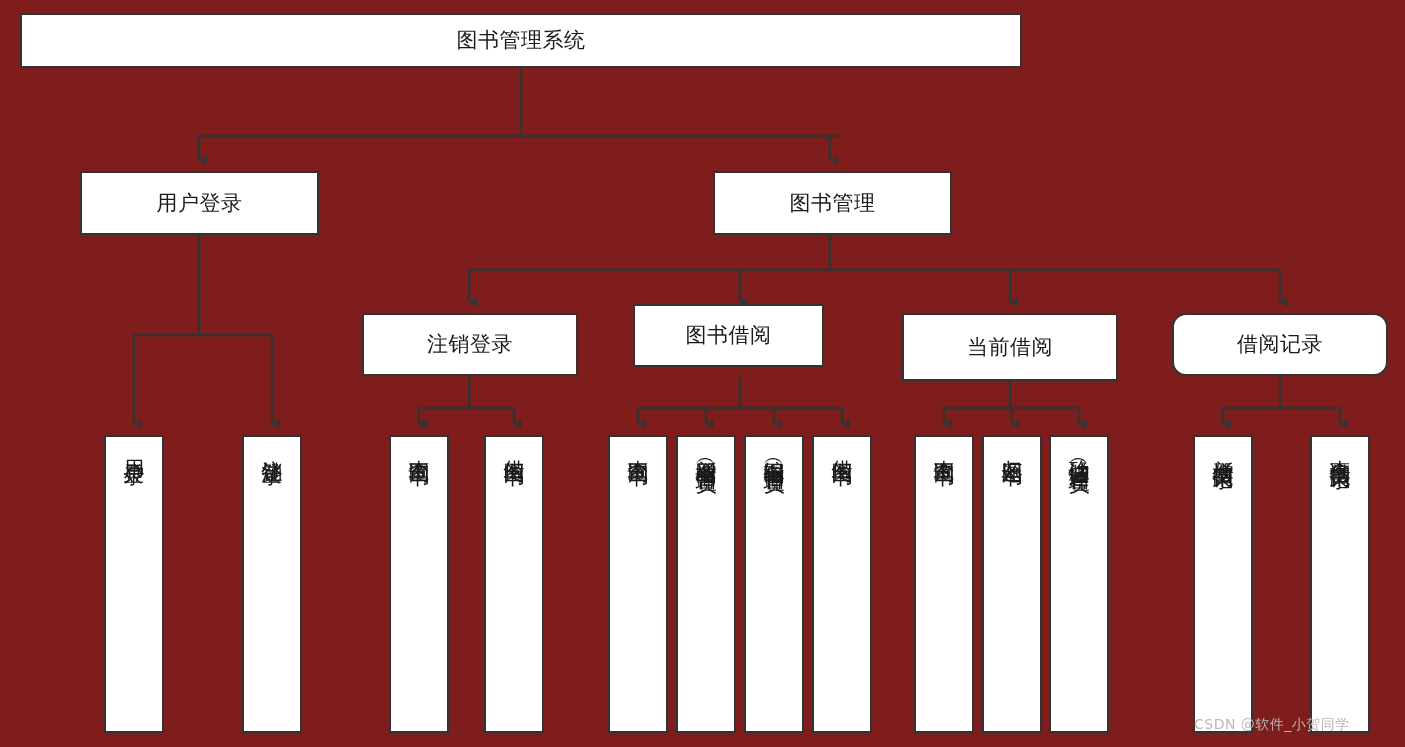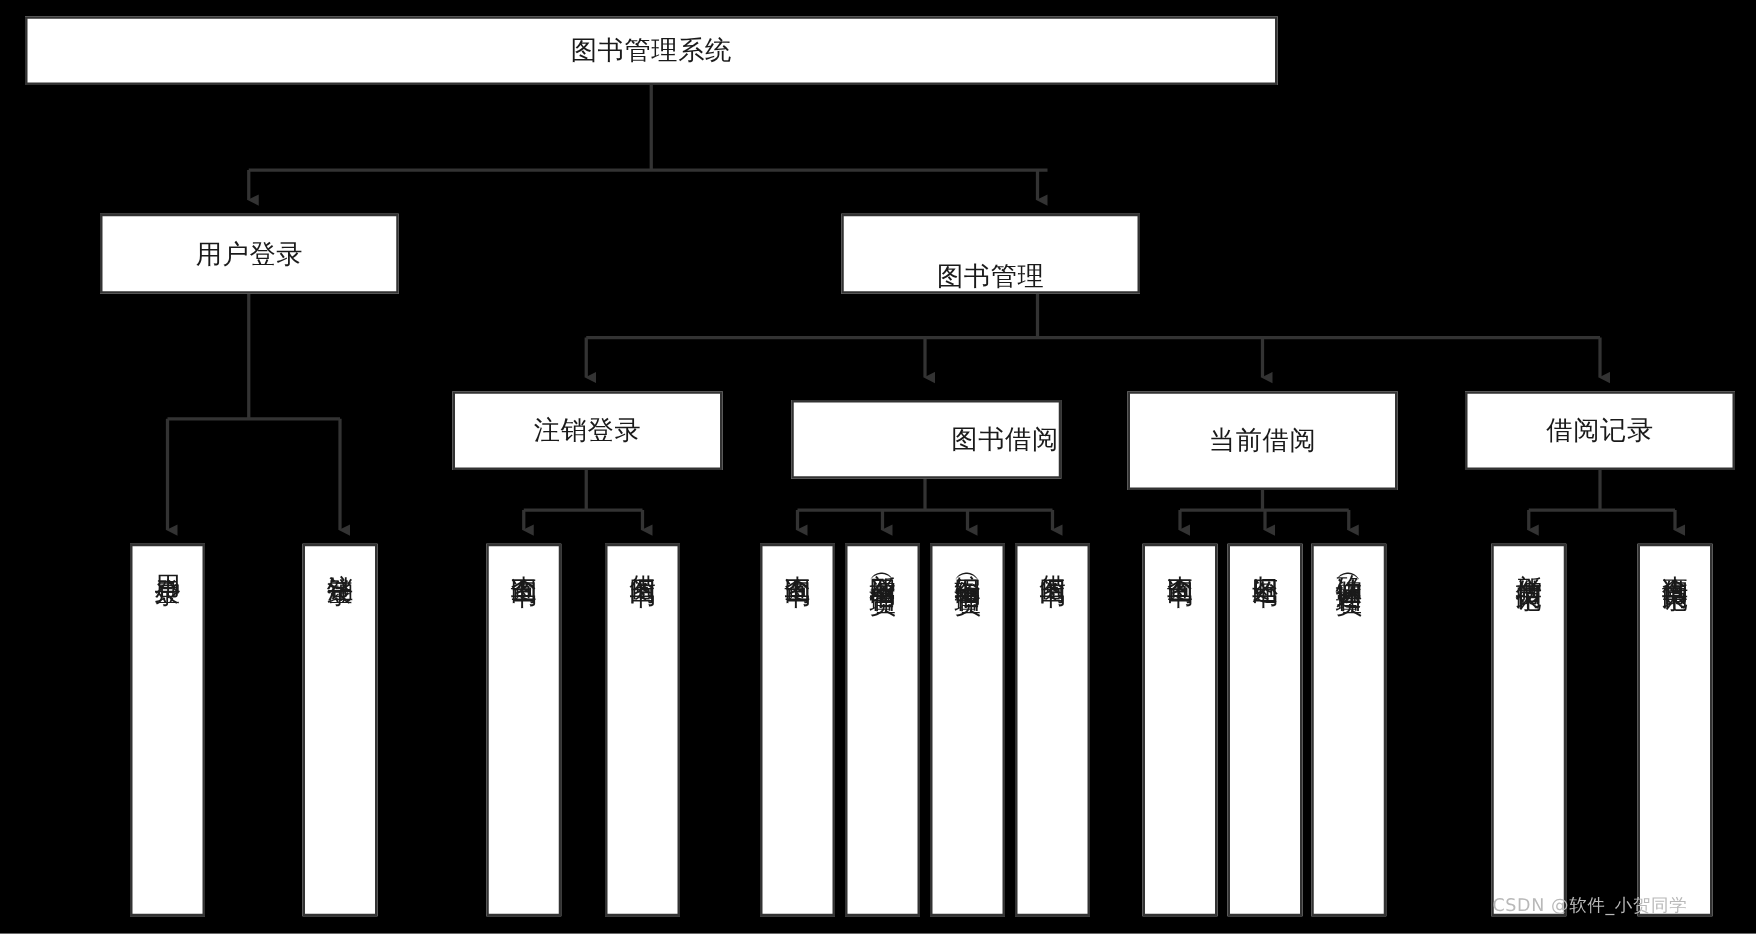--- a/index.html
+++ b/index.html
@@ -7,21 +7,21 @@
     padding: 0;
     background: #ffffff;
   }
   body {
     font-family: "DejaVu Sans", "Liberation Sans", sans-serif;
   }
   #canvas {
     position: relative;
     width: 1405px;
     height: 747px;
-    background: #000000;
+    background: #7f1d1d;
     overflow: hidden;
   }
   svg.edges {
     position: absolute;
     left: 0;
     top: 0;
     width: 1405px;
     height: 747px;
     pointer-events: none;
   }
@@ -119,34 +119,34 @@
     </g>
   </svg>
 
   <div class="node horiz" style="left:20px;top:13px;width:1002px;height:55px;">
     <span class="label">图书管理系统</span>
   </div>
 
   <div class="node horiz" style="left:80px;top:171px;width:239px;height:64px;">
     <span class="label">用户登录</span>
   </div>
-  <div class="node horiz" style="left:673px;top:171px;width:239px;height:64px;align-items:flex-end;">
+  <div class="node horiz" style="left:713px;top:171px;width:239px;height:64px;">
     <span class="label">图书管理</span>
   </div>
 
   <div class="node horiz" style="left:362px;top:313px;width:216px;height:63px;">
     <span class="label">注销登录</span>
   </div>
-  <div class="node horiz" style="left:633px;top:320px;width:216px;height:63px;justify-content:flex-end;">
+  <div class="node horiz" style="left:633px;top:304px;width:191px;height:63px;">
     <span class="label">图书借阅</span>
   </div>
-  <div class="node horiz" style="left:902px;top:313px;width:216px;height:79px;">
+  <div class="node horiz" style="left:902px;top:313px;width:216px;height:68px;">
     <span class="label">当前借阅</span>
   </div>
-  <div class="node horiz" style="left:1172px;top:313px;width:216px;height:63px;">
+  <div class="node horiz" style="left:1172px;top:313px;width:216px;height:63px;border-radius:14px;">
     <span class="label">借阅记录</span>
   </div>
 
   <div class="node vert" style="left:104px;top:435px;width:60px;height:298px;">
     <span class="label">用户登录</span>
   </div>
   <div class="node vert" style="left:242px;top:435px;width:60px;height:298px;">
     <span class="label">注销登录</span>
   </div>
 

